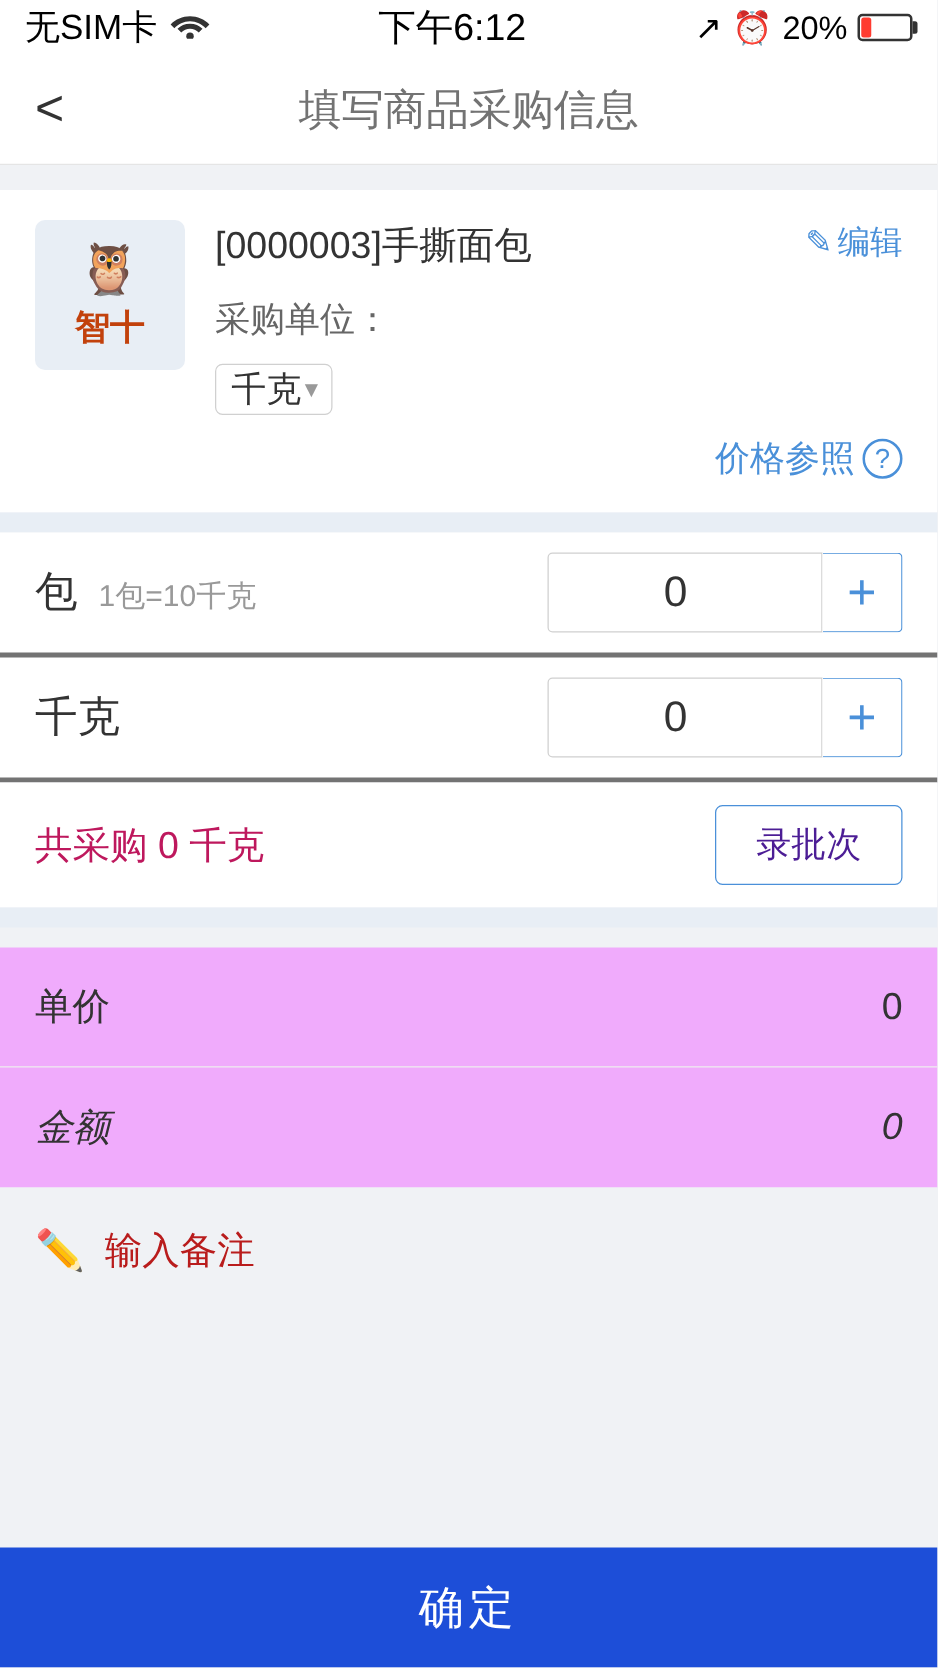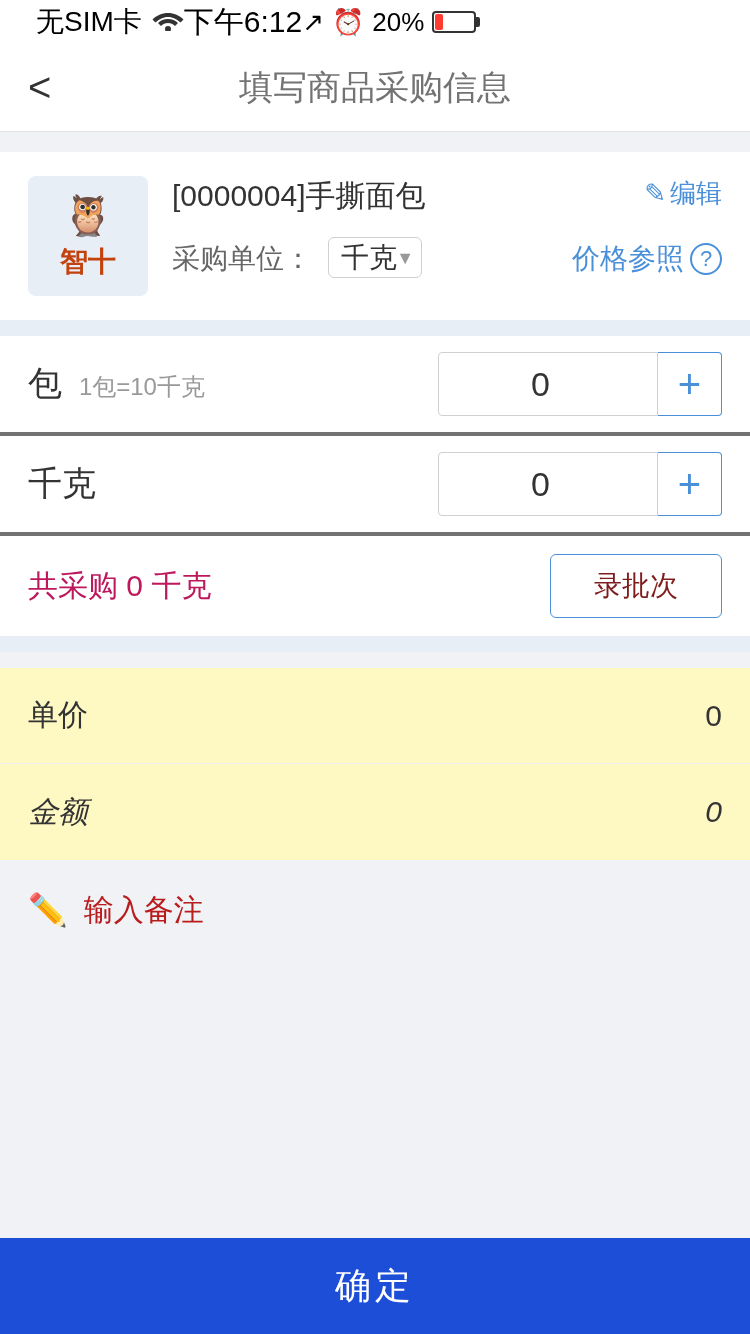--- a/index.html
+++ b/index.html
@@ -13,21 +13,22 @@
       color: #333;
     }
 
     
     .status-bar {
       width: 100%;
       height: 44px;
       background: #fff;
       display: flex;
       align-items: center;
-      padding: 0 36px;
+      justify-content: space-between;
+      padding: 0 20px;
       font-size: 28px;
       color: #000;
     }
     .status-left {
       display: flex;
       align-items: center;
       gap: 10px;
       font-size: 28px;
     }
     .status-center {
@@ -141,23 +142,24 @@
       color: #4a90d9;
       font-size: 26px;
       display: flex;
       align-items: center;
       gap: 4px;
       cursor: pointer;
       white-space: nowrap;
     }
     .unit-row {
       display: flex;
-      align-items: flex-end;
+      align-items: flex-start;
       gap: 16px;
       margin-top: 20px;
+      flex-direction: column;
     }
     .unit-label {
       font-size: 28px;
       color: #666;
     }
     .unit-select {
       border: 1px solid #d0d0d0;
       border-radius: 6px;
       padding: 4px 24px 4px 12px;
       font-size: 28px;
@@ -280,31 +282,31 @@
     }
     .summary-text {
       font-size: 30px;
       color: #333;
     }
     .summary-text span {
       color: #be185d;
     }
     .batch-btn {
       border: 1px solid #4a90d9;
-      color: #7f1d1d;
+      color: #4c1d95;
       background: #fff;
       border-radius: 6px;
-      padding: 12px 43px;
+      padding: 12px 32px;
       font-size: 28px;
       cursor: pointer;
     }
 
     
     .info-section {
-      background: #fef9c3;
+      background: #f0abfc;
       margin-top: 16px;
     }
     .info-row {
       display: flex;
       align-items: center;
       justify-content: space-between;
       padding: 0 28px;
       height: 96px;
       border-bottom: 1px solid #eee;
     }
@@ -400,21 +402,21 @@
 
   <div class="product-card">
     <div class="product-thumb">
       <div class="product-thumb-inner">
         <span>🦉</span>
         <span style="font-size:28px;color:#c2410c;margin-top:4px;">智十</span>
       </div>
     </div>
     <div class="product-info">
       <div class="product-name-row">
-        <div class="product-name">[0000004]手撕面包</div>
+        <div class="product-name">[0000003]手撕面包</div>
         <div class="edit-btn">
           <span>✎</span>
           <span>编辑</span>
         </div>
       </div>
       <div class="unit-row">
         <span class="unit-label">采购单位：</span>
         <div class="unit-select-wrap">
           <select class="unit-select">
             <option>千克</option>

